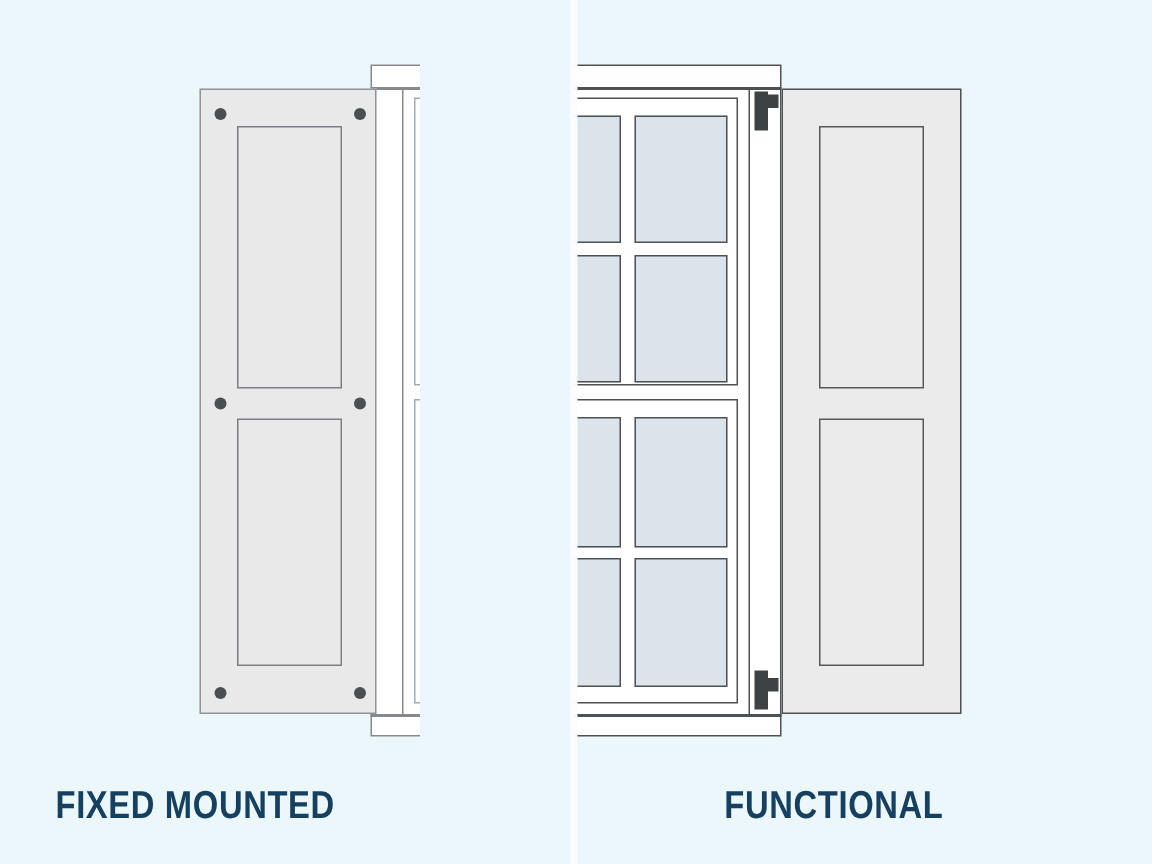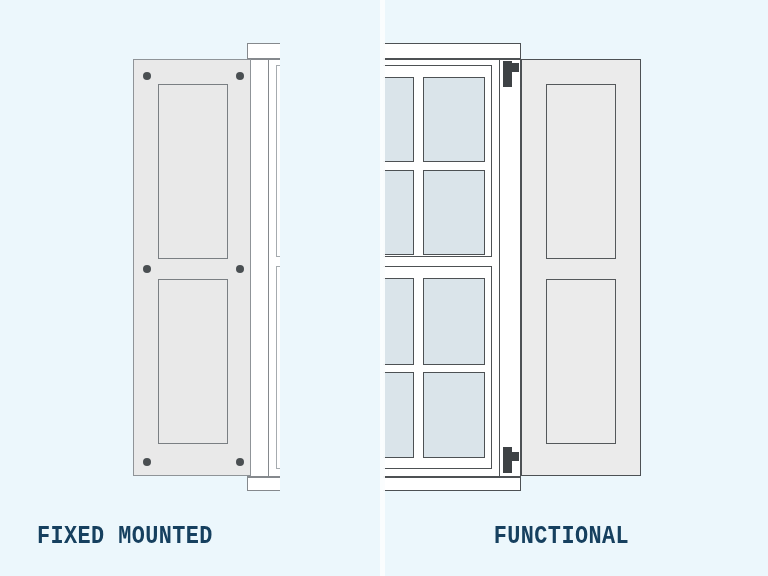--- a/index.html
+++ b/index.html
@@ -4,21 +4,21 @@
 <style>
   html, body { margin: 0; padding: 0; background: #ecf7fc; }
   * { box-sizing: border-box; }
 
   .canvas {
     position: relative;
     width: 665px;
     height: 576px;
     overflow: hidden;
     background: var(--background, #ecf7fc);
-    font-family: Liberation Mono, monospace;
+    font-family: Liberation Sans, sans-serif;
   }
 
   
   .win-layer { position: absolute; inset: 0; }
   .win-layer.light {
     --stroke: var(--stroke-light, #a6abaf);
     --frame-stroke: var(--frame-stroke-light, #85898d);
     clip-path: inset(0 385px 0 0);
   }
   .win-layer.dark {

